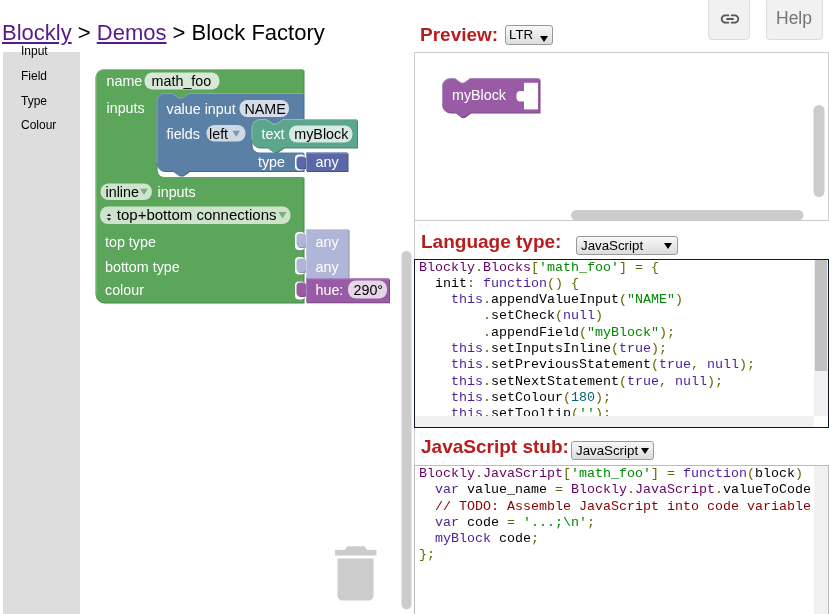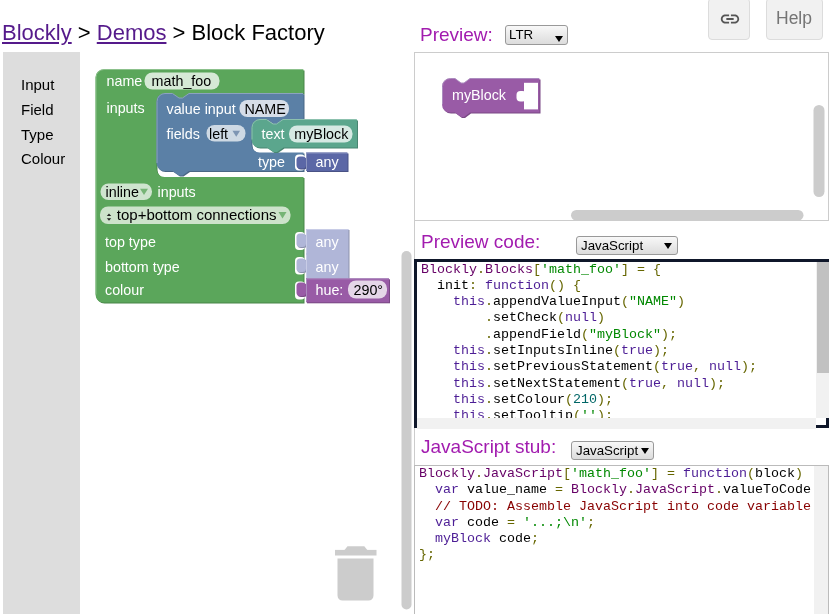--- a/index.html
+++ b/index.html
@@ -1,62 +1,62 @@
 <!DOCTYPE html>
 <html><head>
 <meta charset="utf-8">
 <style>
 html,body{margin:0;padding:0;background:#fff;width:829px;height:614px;overflow:hidden;}
 body{font-family:"Liberation Sans",sans-serif;position:relative;}
 .abs{position:absolute;}
 h1.crumb{font-size:22px;font-weight:normal;margin:0;position:absolute;left:2px;top:20px;color:#000;}
 h1.crumb a{color:#551A8B;}
-.h3{position:absolute;font-size:19px;font-weight:normal;color:#a21caf;}
+.h3{position:absolute;font-size:19px;font-weight:bold;color:#b91c1c;}
 .btn{position:absolute;top:-2px;height:42px;background:#f1f1f1;border:1px solid #dcdcdc;border-radius:4px;box-sizing:border-box;}
 .sel{position:absolute;box-sizing:border-box;border:1px solid #999;border-radius:3px;background:linear-gradient(#f8f8f8,#dcdcdc);font-size:13.3px;color:#000;}
 .sel .tri{position:absolute;width:0;height:0;border-left:4.5px solid transparent;border-right:4.5px solid transparent;border-top:6px solid #000;}
 .selx{line-height:18px;padding-left:3px;}
 pre.code{margin:0;font-family:"Liberation Mono",monospace;font-size:13.33px;line-height:16.3px;color:#000;}
 .kwd{color:#4c1d95;} .typ{color:#606;} .str{color:#080;} .pun{color:#660;} .com{color:#800;} .lit{color:#066;}
 .box{position:absolute;box-sizing:border-box;background:#fff;}
 </style>
 </head>
 <body>
 <h1 class="crumb"><a href="#">Blockly</a> &gt; <a href="#">Demos</a> &gt; Block Factory</h1>
 
 <div class="abs" style="left:3px;top:51.5px;width:76.5px;height:562.5px;background:#ddd;"></div>
-<div class="abs" style="left:21px;top:73px;font-size:15px;line-height:24.75px;color:#000;">Input<br>Field<br>Type<br>Colour</div>
+<div class="abs" style="left:21px;top:39px;font-size:12px;line-height:24.75px;color:#000;">Input<br>Field<br>Type<br>Colour</div>
 
 <div class="abs" style="left:414px;top:51.5px;width:1px;height:562.5px;background:#ccc;"></div>
 
 <div class="btn" style="left:708px;width:42px;">
 <svg width="22" height="22" viewBox="0 0 24 24" style="position:absolute;left:9.5px;top:8.5px;" fill="#555">
       <path d="M3.9 12c0-1.71 1.39-3.1 3.1-3.1h4V7H7c-2.76 0-5 2.24-5 5s2.24 5 5 5h4v-1.9H7c-1.71 0-3.1-1.39-3.1-3.1zM8 13h8v-2H8v2zm9-6h-4v1.9h4c1.71 0 3.1 1.39 3.1 3.1s-1.39 3.1-3.1 3.1h-4V17h4c2.76 0 5-2.24 5-5s-2.24-5-5-5z"></path>
     </svg>
 </div>
 <div class="btn" style="left:765.5px;width:57px;color:#757575;font-size:17.5px;text-align:center;line-height:38.5px;">Help</div>
 
 <div class="h3" style="left:420px;top:23.5px;">Preview:</div>
-<div class="sel selx" style="left:505px;top:24.5px;width:63px;height:20px;">LTR<span class="tri" style="right:4.5px;top:10px;"></span></div>
+<div class="sel selx" style="left:505px;top:24.5px;width:48px;height:20px;">LTR<span class="tri" style="right:4.5px;top:10px;"></span></div>
 
 <div class="box" style="left:414px;top:51.5px;width:414.5px;height:169.5px;border:1px solid #ccc;"></div>
 
-<div class="h3" style="left:421px;top:231.4px;">Preview code:</div>
+<div class="h3" style="left:421px;top:231.4px;">Language type:</div>
 <div class="sel selx" style="left:575.5px;top:235.5px;width:102px;height:19.5px;padding-left:4.5px;">JavaScript<span class="tri" style="right:5px;top:6px;"></span></div>
-<div class="box" style="left:414px;top:258.5px;width:414.5px;height:169.5px;border:3px solid #0f172a;">
+<div class="box" style="left:414px;top:258.5px;width:414.5px;height:169.5px;border:1px solid #0f172a;">
   <div class="abs" style="left:0;top:0;width:398.5px;height:156px;overflow:hidden;">
 <pre class="code" style="padding-left:4px;"><span class="typ">Blockly</span><span class="pun">.</span><span class="typ">Blocks</span><span class="pun">[</span><span class="str">'math_foo'</span><span class="pun">]</span> <span class="pun">=</span> <span class="pun">{</span>
   init<span class="pun">:</span> <span class="kwd">function</span><span class="pun">()</span> <span class="pun">{</span>
     <span class="kwd">this</span><span class="pun">.</span>appendValueInput<span class="pun">(</span><span class="str">"NAME"</span><span class="pun">)</span>
         <span class="pun">.</span>setCheck<span class="pun">(</span><span class="kwd">null</span><span class="pun">)</span>
         <span class="pun">.</span>appendField<span class="pun">(</span><span class="str">"myBlock"</span><span class="pun">);</span>
     <span class="kwd">this</span><span class="pun">.</span>setInputsInline<span class="pun">(</span><span class="kwd">true</span><span class="pun">);</span>
     <span class="kwd">this</span><span class="pun">.</span>setPreviousStatement<span class="pun">(</span><span class="kwd">true</span><span class="pun">,</span> <span class="kwd">null</span><span class="pun">);</span>
     <span class="kwd">this</span><span class="pun">.</span>setNextStatement<span class="pun">(</span><span class="kwd">true</span><span class="pun">,</span> <span class="kwd">null</span><span class="pun">);</span>
-    <span class="kwd">this</span><span class="pun">.</span>setColour<span class="pun">(</span><span class="lit">210</span><span class="pun">);</span>
+    <span class="kwd">this</span><span class="pun">.</span>setColour<span class="pun">(</span><span class="lit">180</span><span class="pun">);</span>
     <span class="kwd">this</span><span class="pun">.</span>setTooltip<span class="pun">(</span><span class="str">''</span><span class="pun">);</span></pre>
   </div>
   <div class="abs" style="left:398.5px;top:0;width:14px;height:156.5px;background:#f1f1f1;"></div>
   <div class="abs" style="left:400px;top:0.5px;width:11.5px;height:111px;background:#c1c1c1;"></div>
   <div class="abs" style="left:0;top:156.5px;width:398.5px;height:10.5px;background:#f1f1f1;"></div>
 </div>
 
 <div class="h3" style="left:421px;top:436.4px;">JavaScript stub:</div>
 <div class="sel selx" style="left:571px;top:441px;width:83px;height:19px;padding-left:4px;">JavaScript<span class="tri" style="right:4px;top:6px;"></span></div>
 <div class="box" style="left:414px;top:465px;width:414.5px;height:160px;border:1px solid #bbb;">

